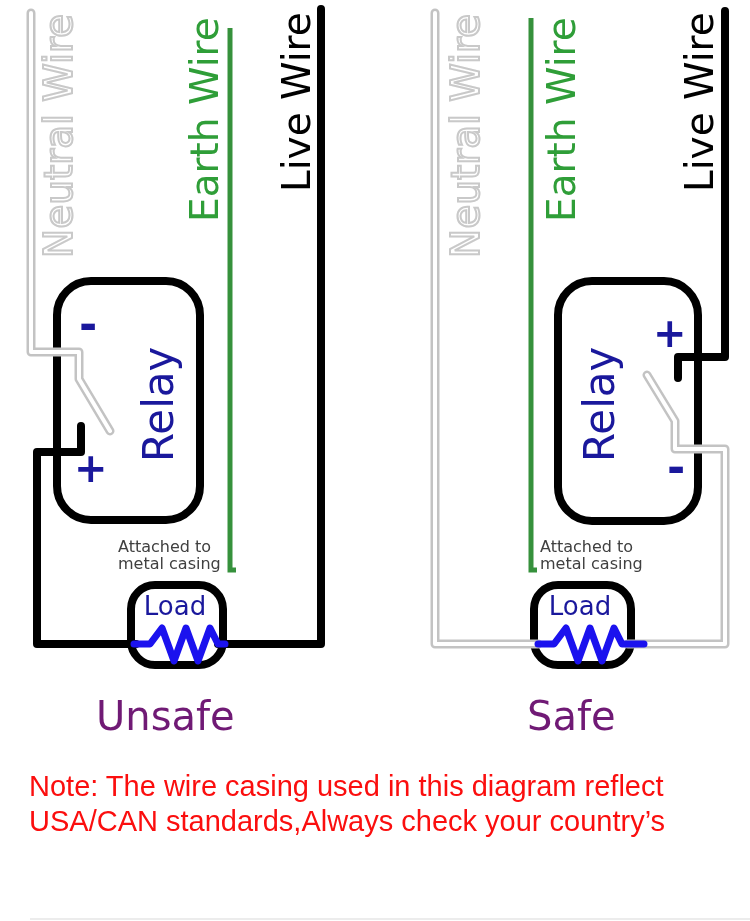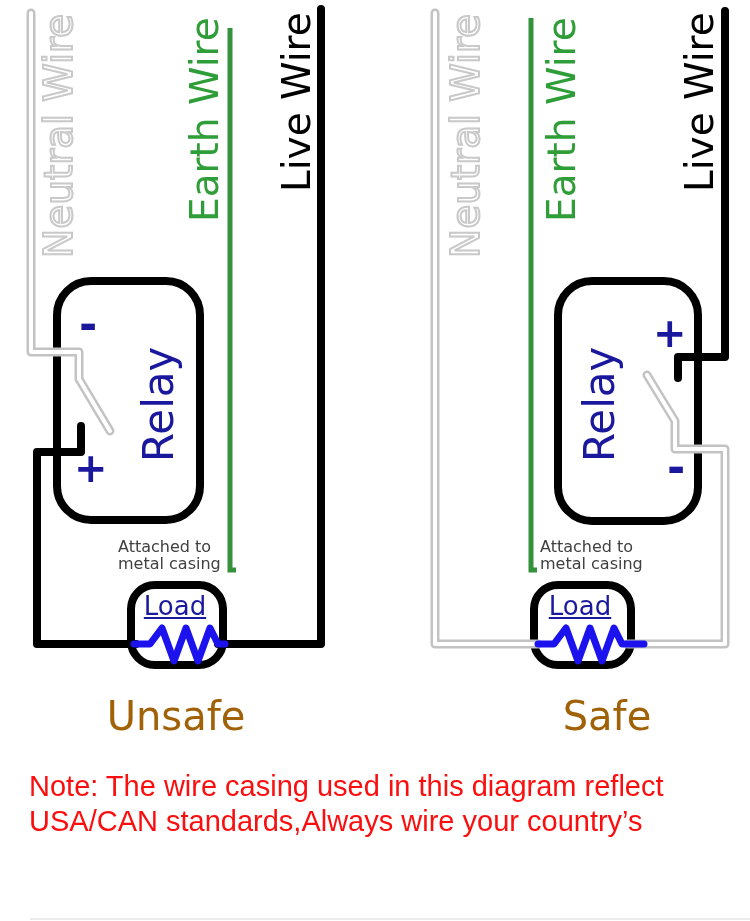--- a/index.html
+++ b/index.html
@@ -10,22 +10,22 @@
           white-space:nowrap;font:39px/42px "DejaVu Sans",sans-serif;}
   .lbl-neutral{color:#ffffff;-webkit-text-stroke:2px #c9c9c9;text-shadow:0 0 1px #c9c9c9;}
   .lbl-earth{color:#2f9e38;}
   .lbl-live{color:#000000;}
   .lbl-relay{font:42px/44px "DejaVu Sans",sans-serif;color:#1a189c;}
   .term{position:absolute;color:#1a189c;font-family:"DejaVu Sans",sans-serif;font-weight:bold;}
   .term-minus{font-size:44px;line-height:44px;}
   .term-plus{font-size:40px;line-height:40px;}
   .casing{position:absolute;color:#404040;font:16px/17px "DejaVu Sans",sans-serif;white-space:nowrap;}
   .loadlbl{position:absolute;width:96px;text-align:center;color:#1a189c;
-           font:26px/27px "DejaVu Sans",sans-serif;text-decoration:underline;}
-  .caption{position:absolute;width:160px;text-align:center;color:#a16207;
+           font:26px/27px "DejaVu Sans",sans-serif;}
+  .caption{position:absolute;width:160px;text-align:left;color:#701a75;
            font:40px/42px "DejaVu Sans",sans-serif;}
   .note{position:absolute;left:29px;top:769px;color:#fb0e0e;
         font:29px/35px "Liberation Sans",sans-serif;}
   .note div{white-space:nowrap;}
   .bottom-edge{position:absolute;left:30px;top:918px;width:720px;height:2px;background:#ececec;}
 </style>
 </head>
 <body>
 
 <div id="stage">
@@ -82,17 +82,17 @@
   </div>
 
   <div class="loadlbl" style="left:127px;top:593px">Load</div>
   <div class="loadlbl" style="left:532px;top:593px">Load</div>
 
   <div class="caption" style="left:96px;top:695px">Unsafe</div>
   <div class="caption" style="left:527px;top:695px">Safe</div>
 
   <div class="note">
     <div>Note: The wire casing used in this diagram reflect</div>
-    <div>USA/CAN standards,Always wire your country’s</div>
+    <div>USA/CAN standards,Always check your country’s</div>
   </div>
 
   <div class="bottom-edge"></div>
 </div>
 
 </body></html>

